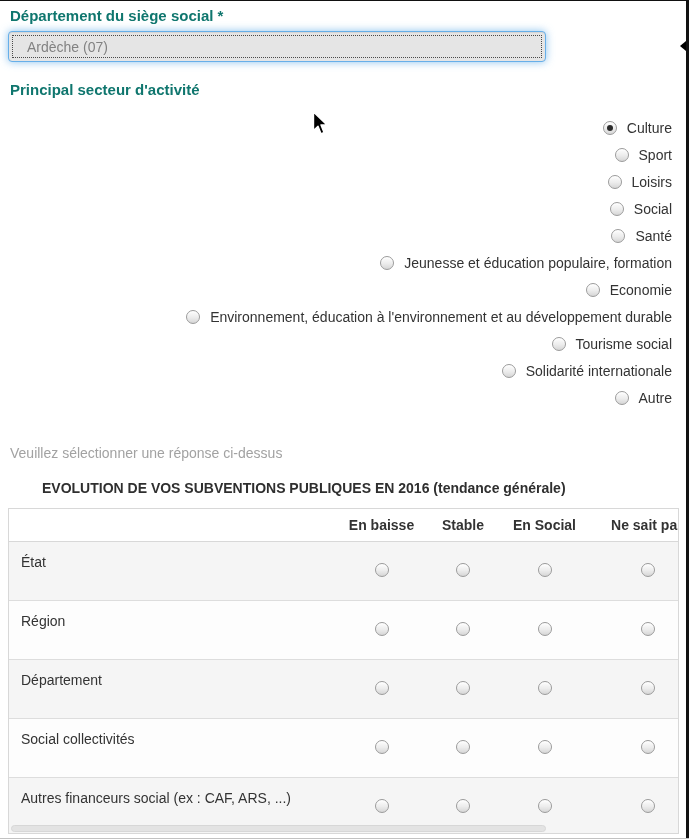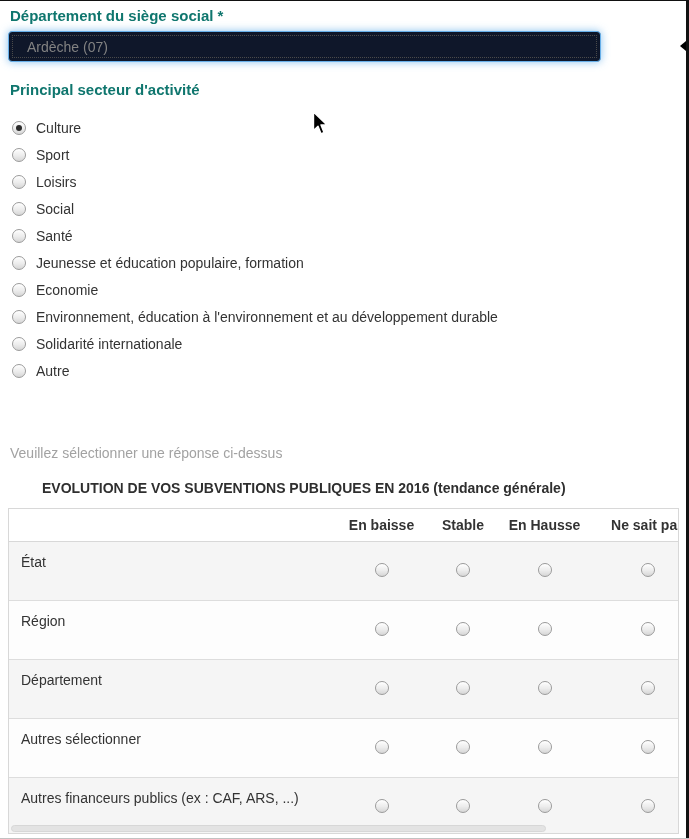--- a/index.html
+++ b/index.html
@@ -16,29 +16,29 @@
     position:absolute;right:3px;top:41px;width:0;height:0;
     border-top:5px solid transparent;border-bottom:5px solid transparent;
     border-right:6px solid #000;
   }
   .q-label{position:absolute;left:10px;font-weight:bold;font-size:15px;color:#0f766e;white-space:nowrap;}
   #label-departement{top:7px;}
   #label-secteur{top:81px;}
   #heading-subventions{position:absolute;left:10px;top:480px;font-weight:bold;font-size:14px;color:#2f2f2f;white-space:nowrap;padding-left:32px;}
 
   #departement-input{
-    position:absolute;left:8px;top:31px;width:593px;height:31px;box-sizing:border-box;
-    border:1px solid #66afe9;border-radius:4px;background:#0f172a;
+    position:absolute;left:8px;top:31px;width:538px;height:31px;box-sizing:border-box;
+    border:1px solid #66afe9;border-radius:4px;background:#e5e5e5;
     padding:0 8px 0 18px;font-family:inherit;font-size:14px;color:#828282;
     box-shadow:0 0 8px rgba(102,175,233,.75), inset 0 1px 1px rgba(0,0,0,.075);
     outline:1px dotted #4a4a4a;outline-offset:-5px;
   }
 
   #secteur-options{position:absolute;left:12px;top:114px;width:660px;}
-  .radio-item{height:27px;display:flex;align-items:center;cursor:default;}
+  .radio-item{height:27px;display:flex;align-items:center;cursor:default;justify-content:flex-end;}
   .radio-icon{
     width:14px;height:14px;border-radius:50%;box-sizing:border-box;
     border:1px solid #9b9b9b;flex:0 0 14px;
     background:linear-gradient(to bottom,#fefefe 0%,#ececec 55%,#d6d6d6 100%);
     box-shadow:inset 0 1px 1px rgba(255,255,255,.9);
     position:relative;
   }
   .radio-icon.checked::after{
     content:"";position:absolute;left:3px;top:3px;width:6px;height:6px;border-radius:50%;background:#2b2b2b;
   }
@@ -111,20 +111,24 @@
     <span class="radio-icon"></span>
     <span class="radio-label">Jeunesse et éducation populaire, formation</span>
   </div>
   <div class="radio-item">
     <span class="radio-icon"></span>
     <span class="radio-label">Economie</span>
   </div>
   <div class="radio-item">
     <span class="radio-icon"></span>
     <span class="radio-label">Environnement, éducation à l'environnement et au développement durable</span>
+  </div>
+  <div class="radio-item">
+    <span class="radio-icon"></span>
+    <span class="radio-label">Tourisme social</span>
   </div>
   <div class="radio-item">
     <span class="radio-icon"></span>
     <span class="radio-label">Solidarité internationale</span>
   </div>
   <div class="radio-item">
     <span class="radio-icon"></span>
     <span class="radio-label">Autre</span>
   </div>
 </div>
@@ -140,21 +144,21 @@
         <col style="width:85px">
         <col style="width:78px">
         <col style="width:85px">
         <col style="width:122px">
       </colgroup>
     <thead>
       <tr>
         <th></th>
         <th>En baisse</th>
         <th>Stable</th>
-        <th>En Hausse</th>
+        <th>En Social</th>
         <th>Ne sait pas</th>
       </tr>
     </thead>
     <tbody>
       <tr>
         <td class="row-label">État</td>
         <td class="cell-radio"><span class="radio-icon"></span></td>
         <td class="cell-radio"><span class="radio-icon"></span></td>
         <td class="cell-radio"><span class="radio-icon"></span></td>
         <td class="cell-radio"><span class="radio-icon"></span></td>
@@ -167,28 +171,28 @@
         <td class="cell-radio"><span class="radio-icon"></span></td>
       </tr>
       <tr>
         <td class="row-label">Département</td>
         <td class="cell-radio"><span class="radio-icon"></span></td>
         <td class="cell-radio"><span class="radio-icon"></span></td>
         <td class="cell-radio"><span class="radio-icon"></span></td>
         <td class="cell-radio"><span class="radio-icon"></span></td>
       </tr>
       <tr>
-        <td class="row-label">Autres sélectionner</td>
-        <td class="cell-radio"><span class="radio-icon"></span></td>
-        <td class="cell-radio"><span class="radio-icon"></span></td>
-        <td class="cell-radio"><span class="radio-icon"></span></td>
-        <td class="cell-radio"><span class="radio-icon"></span></td>
-      </tr>
-      <tr>
-        <td class="row-label">Autres financeurs publics (ex : CAF, ARS, ...)</td>
+        <td class="row-label">Social collectivités</td>
+        <td class="cell-radio"><span class="radio-icon"></span></td>
+        <td class="cell-radio"><span class="radio-icon"></span></td>
+        <td class="cell-radio"><span class="radio-icon"></span></td>
+        <td class="cell-radio"><span class="radio-icon"></span></td>
+      </tr>
+      <tr>
+        <td class="row-label">Autres financeurs social (ex : CAF, ARS, ...)</td>
         <td class="cell-radio"><span class="radio-icon"></span></td>
         <td class="cell-radio"><span class="radio-icon"></span></td>
         <td class="cell-radio"><span class="radio-icon"></span></td>
         <td class="cell-radio"><span class="radio-icon"></span></td>
       </tr>
     </tbody>
   </table>
   <div class="hscroll-thumb"></div>
 </div>
 

